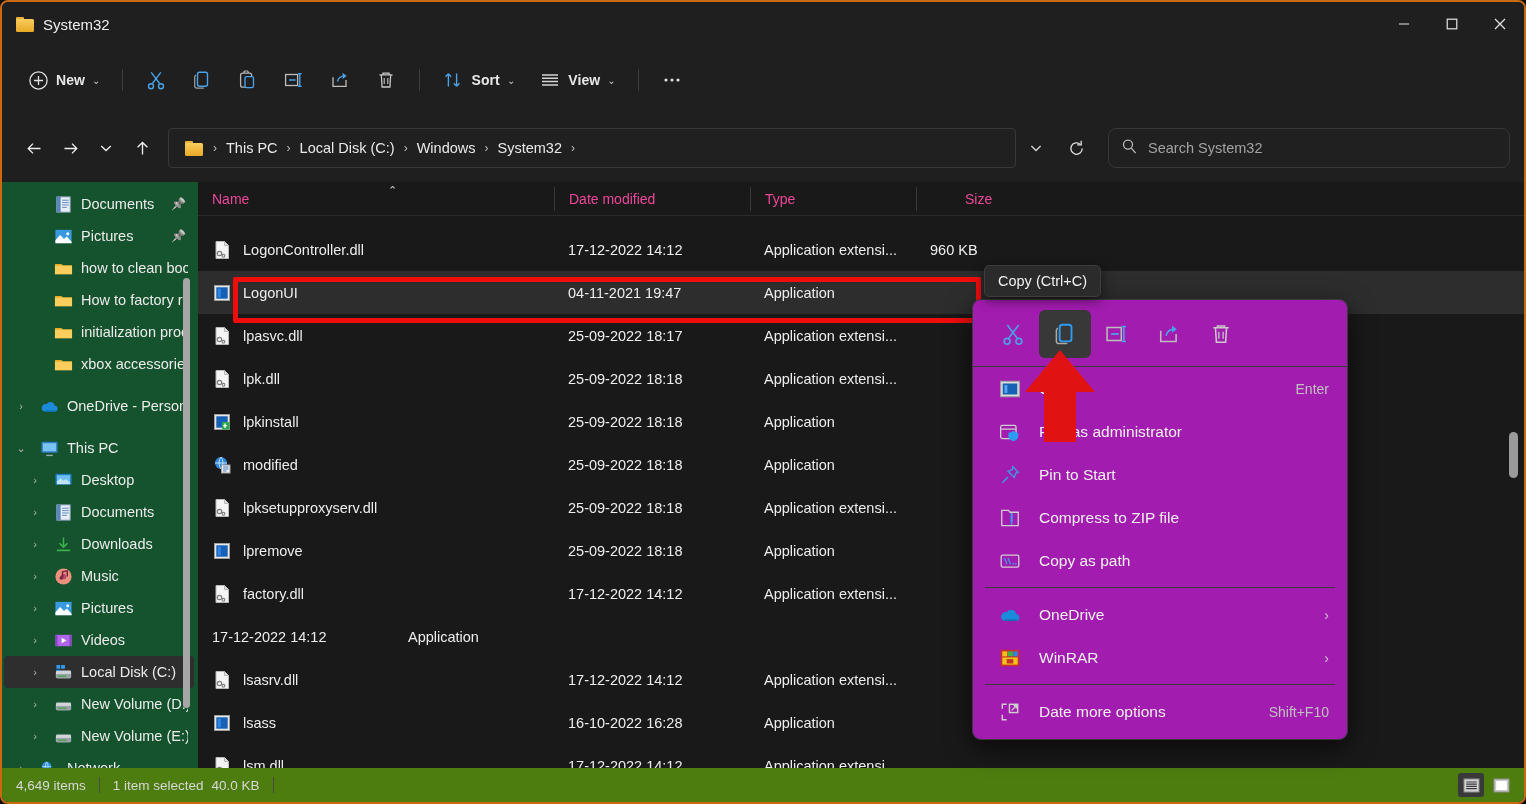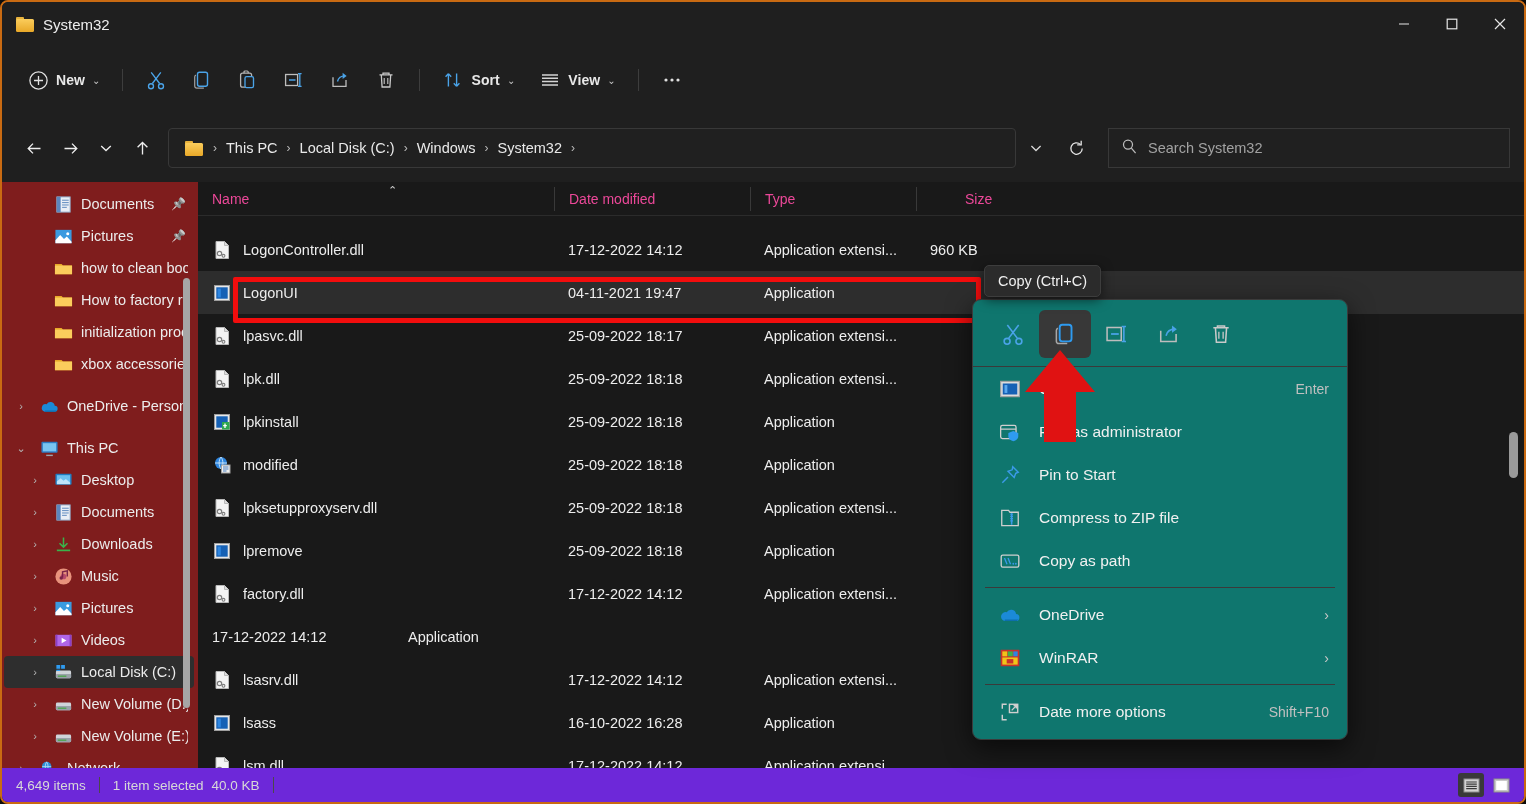--- a/index.html
+++ b/index.html
@@ -77,37 +77,37 @@
     font-size: 14.5px; color: #e9e9e9; padding: 4px 7px; border-radius: 3px;
   }
   .crumb-sep { color: #b9b9b9; font-size: 12px; padding: 0 2px; }
   #crumb-folder { padding: 3px 8px 3px 10px; display:flex; align-items:center; }
   #addr-dd, #addr-refresh {
     width: 40px; height: 40px; display: flex; align-items: center; justify-content: center;
     border-radius: 4px; color: #e3e3e3;
   }
   #searchbox {
     margin-left: 12px; flex: 1; height: 40px;
-    border: 1px solid #383838; border-radius: 0; background: #202020;
+    border: 1px solid #383838; border-radius: 8px; background: #202020;
     display: flex; align-items: center; padding: 0 12px; gap: 10px;
   }
   #search-input {
     background: transparent; border: 0; outline: 0; color: #c8c8c8;
     font-size: 14.5px; font-family: inherit; width: 100%;
   }
   #search-input::placeholder { color: #a2a2a2; }
 
   
   #content {
     position: absolute; top: 180px; left: 0; right: 0; bottom: 34px;
     display: flex;
   }
   
   #sidebar {
-    width: 196px; position: relative; background: #7f1d1d;
+    width: 196px; position: relative; background: #14532d;
     overflow: hidden; padding-top: 6px; flex: 0 0 196px;
   }
   .nav-item {
     height: 32px; display: flex; align-items: center; gap: 8px;
     padding-right: 6px; font-size: 14.5px; color: #ececec;
     white-space: nowrap; border-radius: 4px; margin: 0 4px 0 2px;
   }
   .nav-item.sel { background: #2e2e2e; }
   .nav-arrow {
     width: 22px; flex: 0 0 22px; text-align: center; color: #b4b4b4; font-size: 11px;
@@ -161,21 +161,21 @@
 
   
   #hl-rect {
     position: absolute; left: 231px; top: 275px; width: 748px; height: 46px;
     border: 5px solid #f20d0d; border-radius: 2px; pointer-events: none; z-index: 40;
   }
 
   
   #ctxmenu {
     position: absolute; left: 970px; top: 297px; width: 376px;
-    background: #0f766e; border: 1px solid #3b3b3b; border-radius: 9px;
+    background: #a21caf; border: 1px solid #3b3b3b; border-radius: 9px;
     z-index: 60; box-shadow: 0 8px 26px rgba(0,0,0,.6); padding: 4px 0 6px;
   }
   #ctx-iconrow {
     display: flex; align-items: center; gap: 0; padding: 6px 10px 8px 14px;
     border-bottom: 1px solid #3a3a3a;
   }
   .ctx-ibtn {
     width: 52px; height: 48px; border-radius: 6px;
     display: flex; align-items: center; justify-content: center;
   }
@@ -196,21 +196,21 @@
     padding: 7px 13px; font-size: 14.5px; color: #f0f0f0; z-index: 70;
     box-shadow: 0 3px 12px rgba(0,0,0,.55);
   }
 
   
   #red-arrow { position: absolute; left: 1022px; top: 348px; z-index: 80; }
 
   
   #statusbar {
     position: absolute; left: 0; right: 0; bottom: 0; height: 34px;
-    background: #6d28d9; display: flex; align-items: center;
+    background: #4d7c0f; display: flex; align-items: center;
     padding-left: 14px; font-size: 13.5px; color: #d8d8d8; gap: 0;
   }
   .st-sep { width: 1px; height: 16px; background: #4a4a4a; margin: 0 13px; }
   #view-toggle { margin-left: auto; display: flex; gap: 4px; padding-right: 10px; }
   .vbtn {
     width: 26px; height: 24px; border-radius: 3px;
     display: flex; align-items: center; justify-content: center;
   }
   .vbtn.active { background: #393939; }
 </style>

